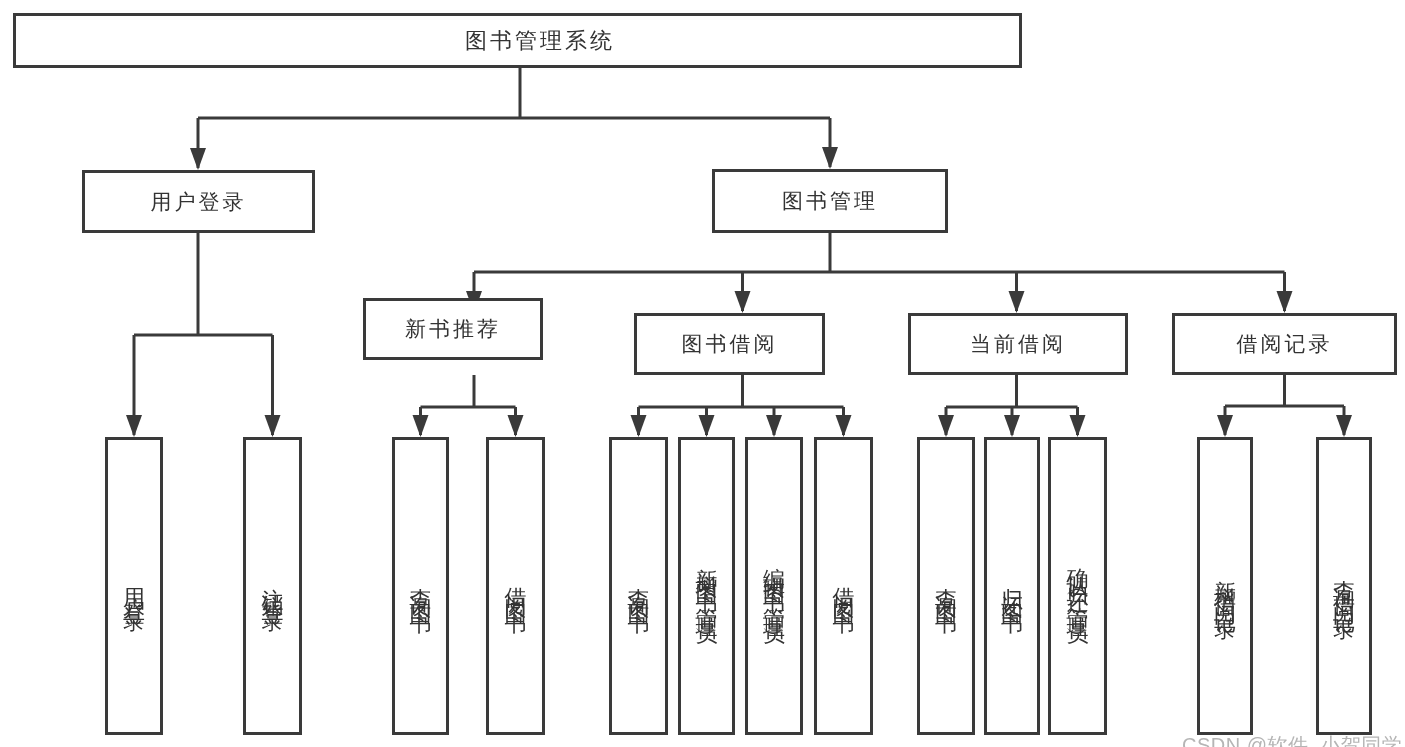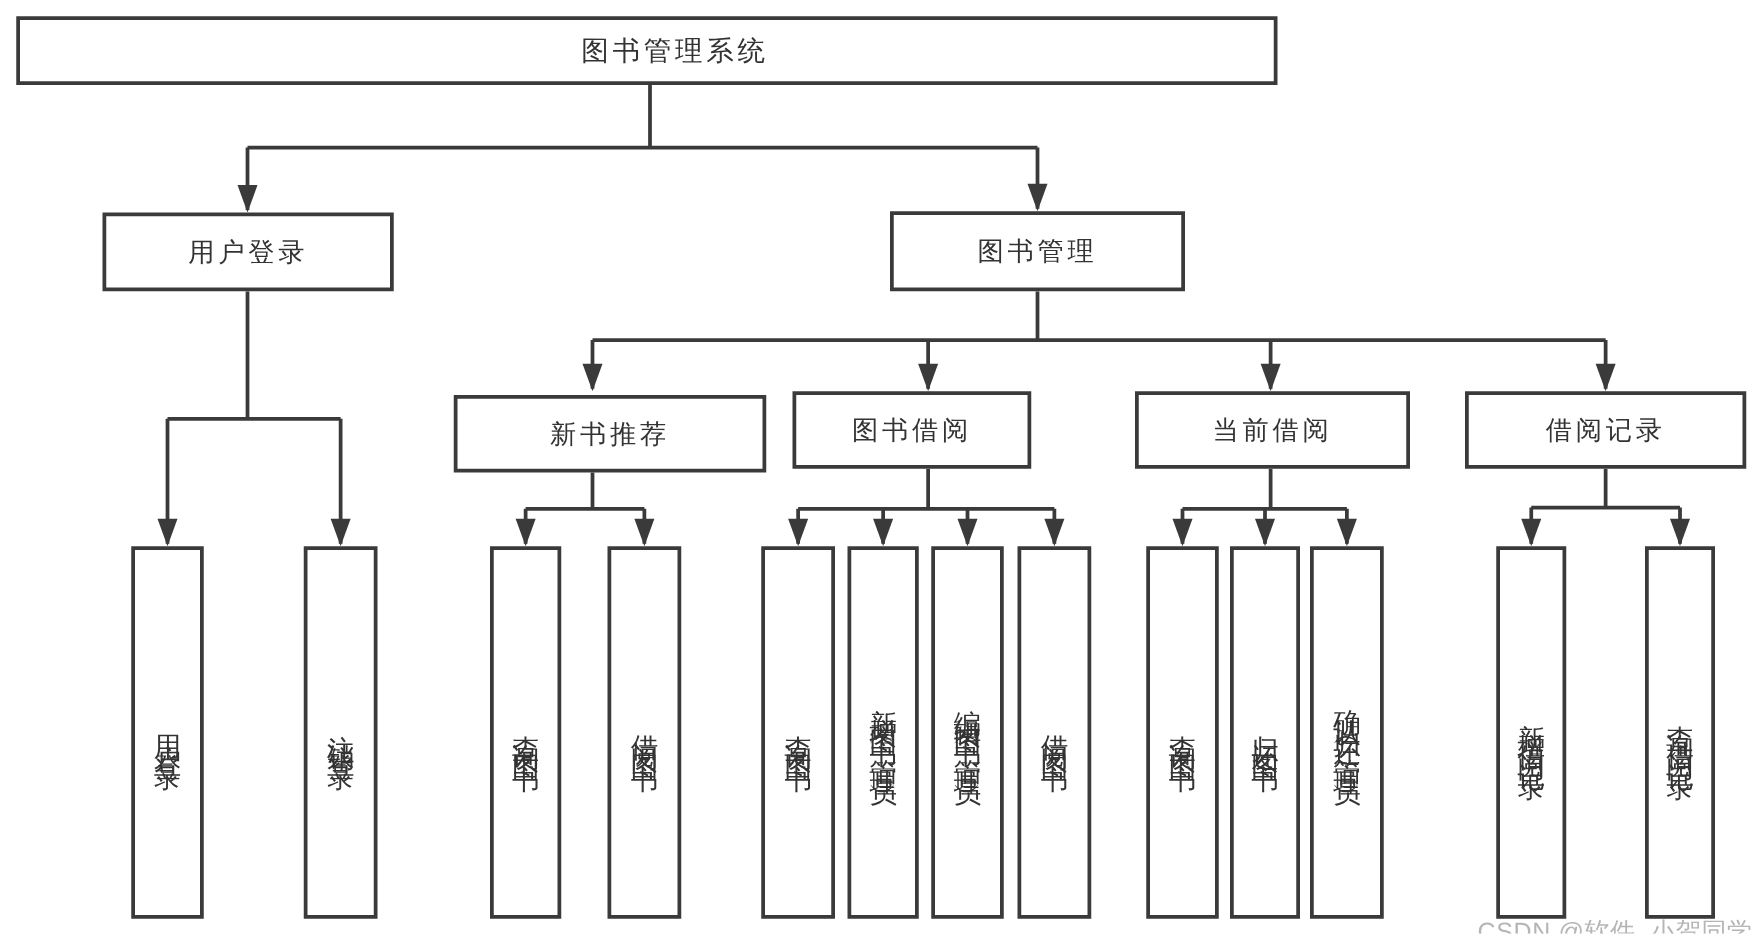--- a/index.html
+++ b/index.html
@@ -120,21 +120,21 @@
     <span>图书管理系统</span>
   </div>
 
   <div class="node hnode" style="left:82px;top:170px;width:233px;height:63px;">
     <span>用户登录</span>
   </div>
   <div class="node hnode" style="left:712px;top:169px;width:236px;height:64px;text-align:center;">
     <span>图书管理</span>
   </div>
 
-  <div class="node hnode" style="left:363px;top:316px;width:250px;height:62px;">
+  <div class="node hnode" style="left:363px;top:298px;width:180px;height:62px;">
     <span>新书推荐</span>
   </div>
   <div class="node hnode" style="left:634px;top:313px;width:191px;height:62px;">
     <span>图书借阅</span>
   </div>
   <div class="node hnode" style="left:908px;top:313px;width:220px;height:62px;">
     <span>当前借阅</span>
   </div>
   <div class="node hnode" style="left:1172px;top:313px;width:225px;height:62px;">
     <span>借阅记录</span>

